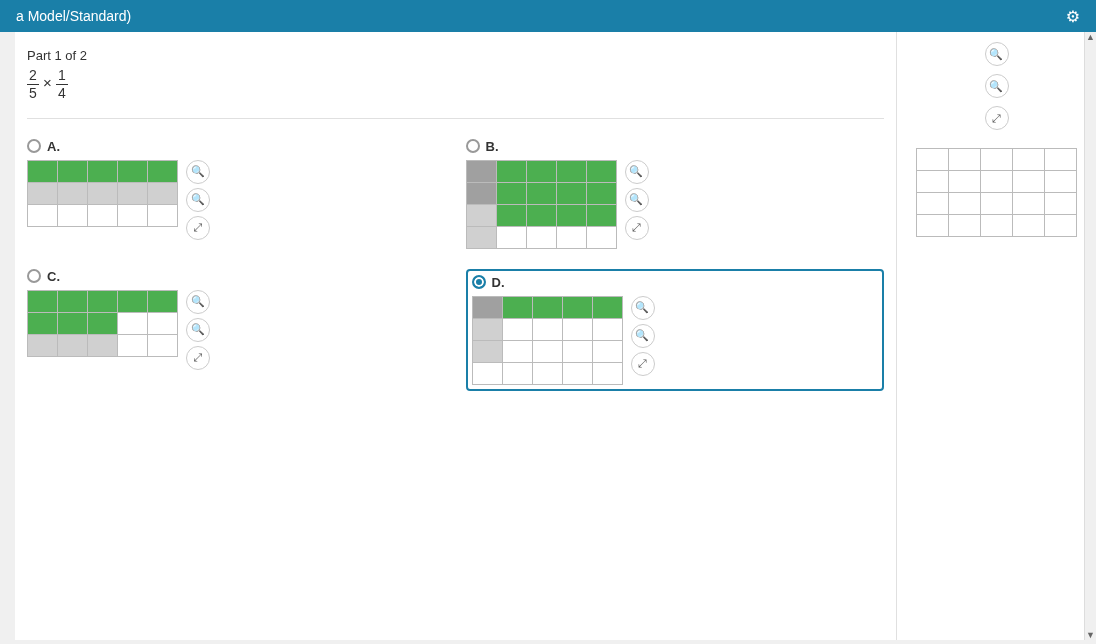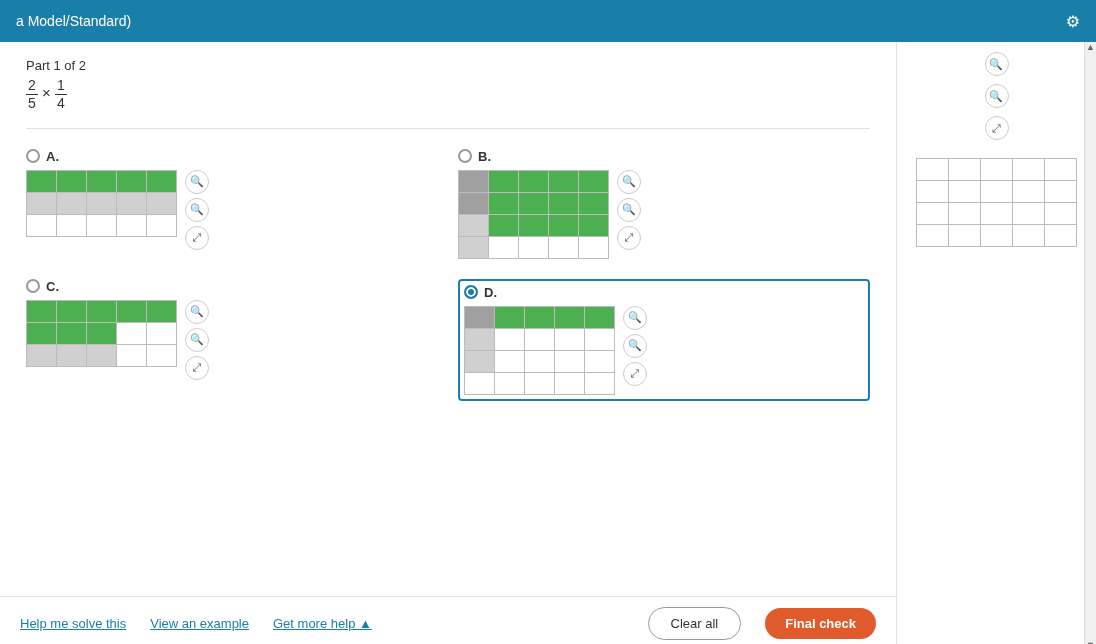--- a/index.html
+++ b/index.html
@@ -6,34 +6,35 @@
     body { font-family: Arial, sans-serif; background: #f0f0f0; width: 1096px; height: 644px; overflow: hidden; }
 
     .app-header {
       background: #1a7fa8;
       color: white;
       padding: 8px 16px;
       font-size: 14px;
       display: flex;
       align-items: center;
       justify-content: space-between;
-      height: 42px;
+      height: 32px;
     }
 
     .main-container {
       display: flex;
       height: calc(644px - 36px);
     }
 
     .content-area {
       flex: 1;
       background: white;
-      padding: 16px 26px;
+      padding: 16px 12px;
       position: relative;
       overflow: hidden;
+      margin-left: 15px;
     }
 
     .right-panel {
       width: 200px;
       background: white;
       border-left: 1px solid #e0e0e0;
       padding: 10px;
       display: flex;
       flex-direction: column;
       align-items: center;
@@ -426,27 +427,20 @@
           <div class="option-tools">
             <button class="tool-btn">🔍</button>
             <button class="tool-btn">🔍</button>
             <button class="tool-btn">⤢</button>
           </div>
         </div>
       </div>
 
     </div>
 
-    <div class="footer-bar">
-      <span class="footer-link">Help me solve this</span>
-      <span class="footer-link">View an example</span>
-      <span class="footer-link">Get more help ▲</span>
-      <button class="btn-clear">Clear all</button>
-      <button class="btn-final">Final check</button>
-    </div>
 
   </div>
 
   <div class="right-panel">
     <button class="tool-btn">🔍</button>
     <button class="tool-btn">🔍</button>
     <button class="tool-btn">⤢</button>
 
     <table class="right-panel-grid">
       <tbody>

